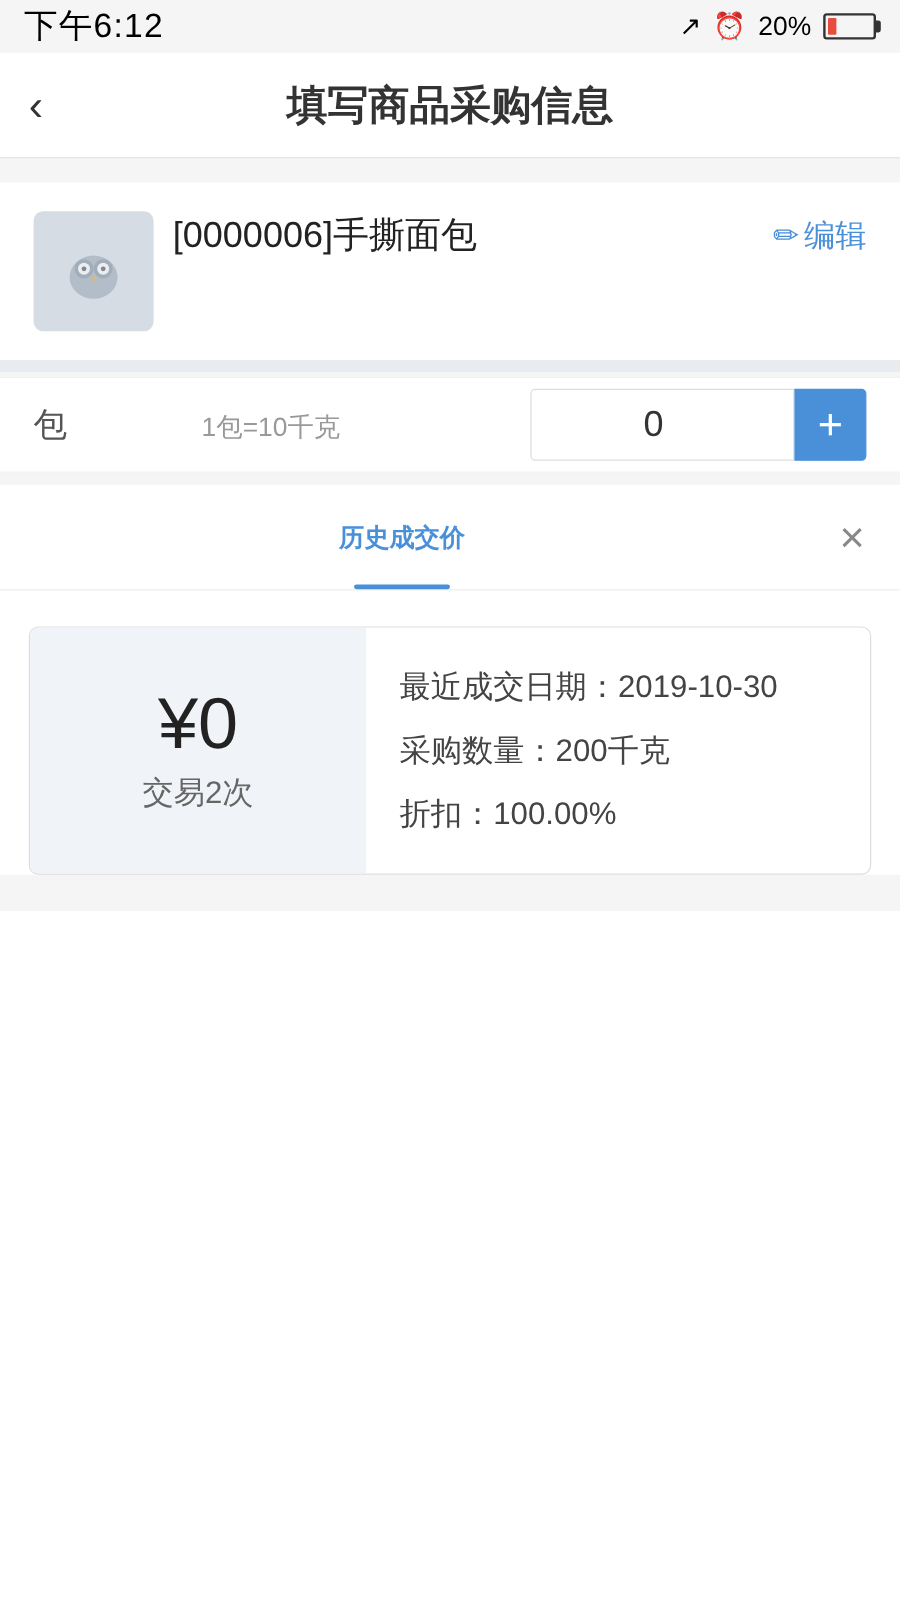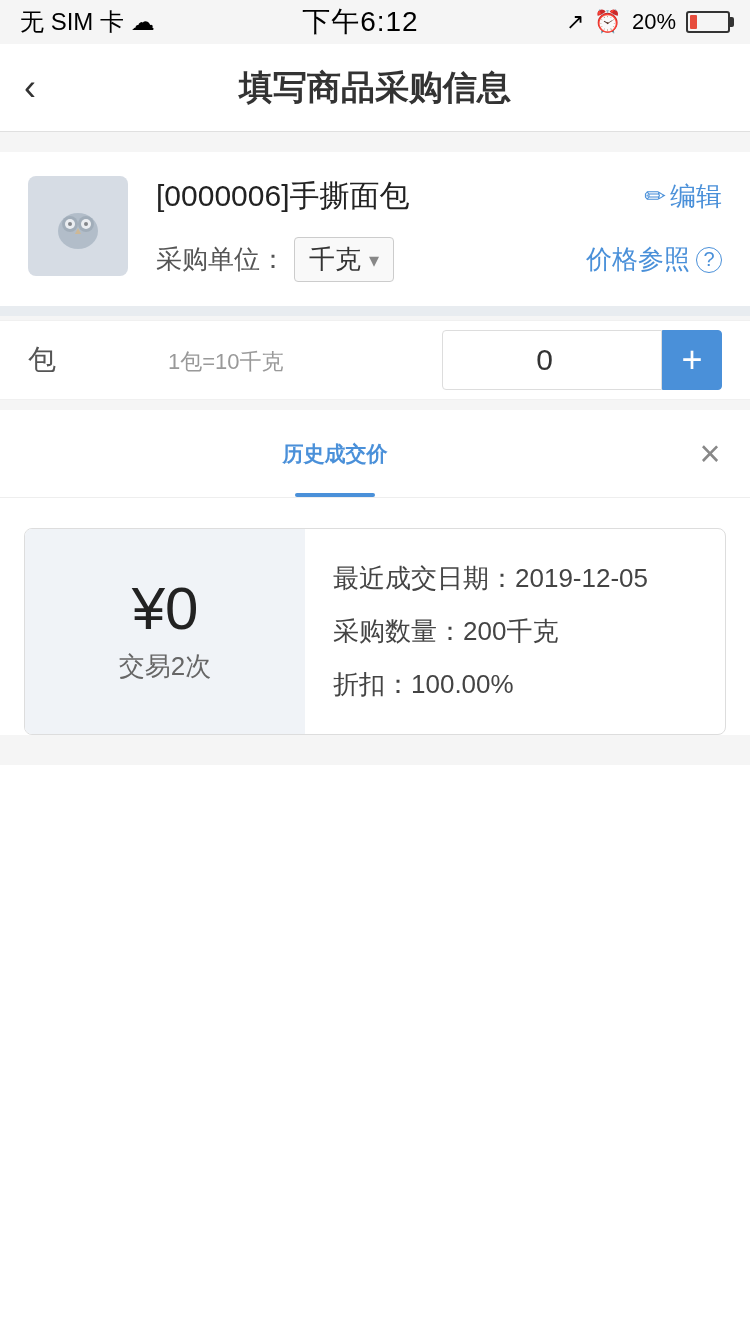--- a/index.html
+++ b/index.html
@@ -93,21 +93,21 @@
       text-align: right;
     }
 
     
     .product-card {
       background: #fff;
       margin-top: 20px;
       padding: 24px 28px;
       display: flex;
       align-items: flex-start;
-      gap: 28px;
+      gap: 16px;
     }
     .product-thumb {
       width: 100px;
       height: 100px;
       background: #d6dce4;
       border-radius: 8px;
       display: flex;
       align-items: center;
       justify-content: center;
       flex-shrink: 0;
@@ -323,23 +323,20 @@
     .owl-icon {
       width: 60px;
       height: 60px;
       opacity: 0.5;
     }
   </style>
 </head>
 <body>
 
 <div class="status-bar">
-  <div class="status-left">
-    <span>无 SIM 卡 ☁</span>
-  </div>
   <div class="status-center">下午6:12</div>
   <div class="status-right">
     <span>↗</span>
     <span>⏰</span>
     <span>20%</span>
     <span class="battery-icon">
       <span class="battery-fill"></span>
     </span>
   </div>
 </div>
@@ -364,33 +361,20 @@
     </svg>
   </div>
   <div class="product-info">
     <div class="product-header">
       <div class="product-name">[0000006]手撕面包</div>
       <div class="edit-btn">
         <span>✏</span>
         <span>编辑</span>
       </div>
     </div>
-    <div class="product-unit-row">
-      <div style="display:flex;align-items:center;gap:8px;">
-        <span class="unit-label">采购单位：</span>
-        <div class="unit-select">
-          <span>千克</span>
-          <span style="font-size:20px;color:#888;">▾</span>
-        </div>
-      </div>
-      <div class="price-ref">
-        <span>价格参照</span>
-        <span style="width:26px;height:26px;border:1px solid #4a90d9;border-radius:50%;display:inline-flex;align-items:center;justify-content:center;font-size:20px;">?</span>
-      </div>
-    </div>
   </div>
 </div>
 
 <div style="height:10px;background:#e8ecf0;"></div>
 
 <div class="quantity-row">
   <div style="display:flex;align-items:baseline;gap:8px;">
     <span class="qty-label">包</span>
     <span class="qty-unit-hint">1包=10千克</span>
   </div>
@@ -410,21 +394,21 @@
 
   <div class="price-card">
     <div class="price-card-left">
       <div class="price-amount">
         <span>¥</span><span>0</span>
       </div>
       <div class="price-times">交易2次</div>
     </div>
     <div class="price-card-right">
       <div class="price-detail-row">
-        <span>最近成交日期：</span><span>2019-12-05</span>
+        <span>最近成交日期：</span><span>2019-10-30</span>
       </div>
       <div class="price-detail-row">
         <span>采购数量：</span><span>200千克</span>
       </div>
       <div class="price-detail-row">
         <span>折扣：</span><span>100.00%</span>
       </div>
     </div>
   </div>
 </div>

